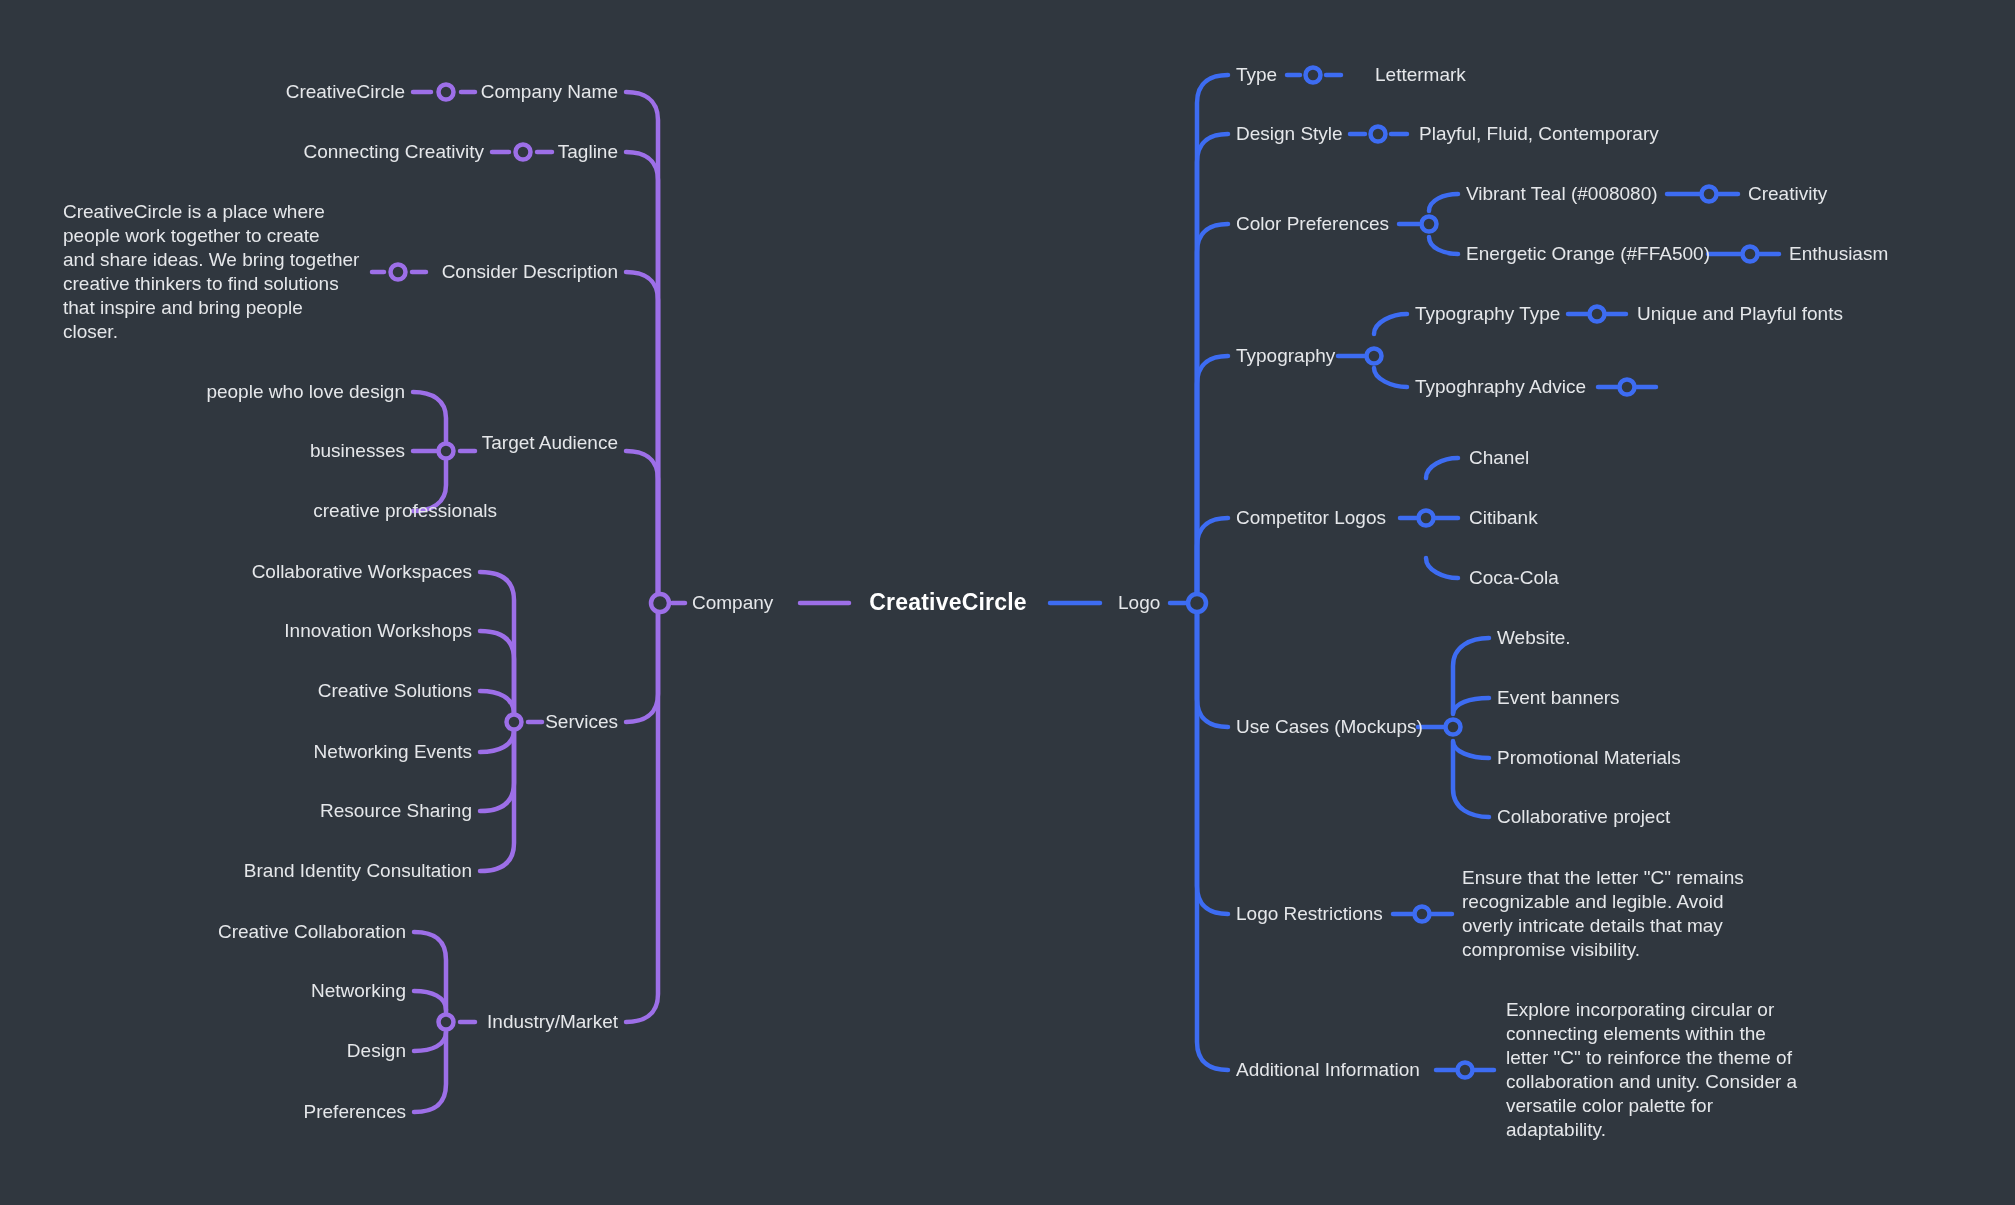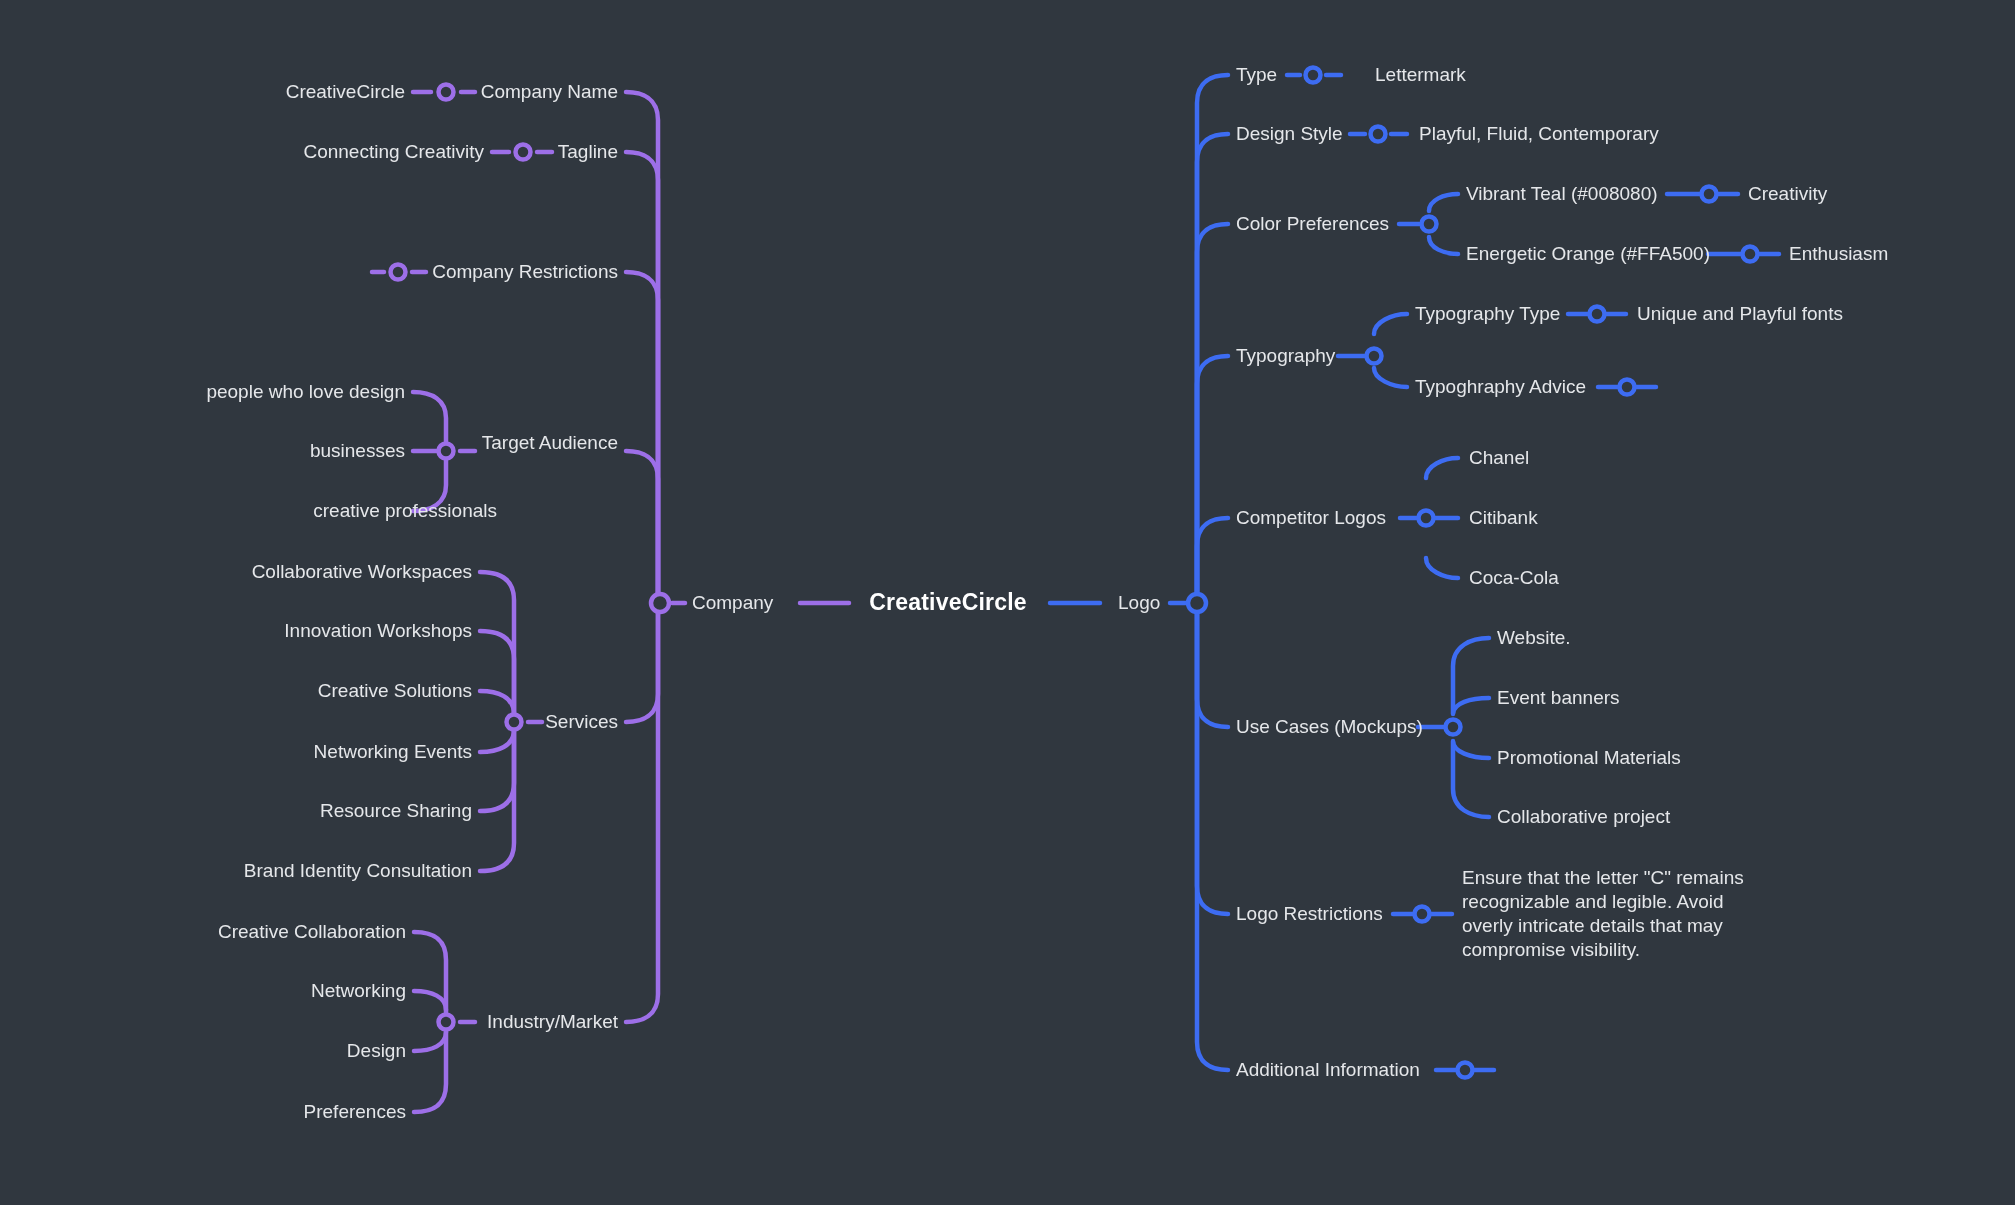--- a/index.html
+++ b/index.html
@@ -138,27 +138,33 @@
       <circle class="ring pb" cx="1197" cy="603" r="9"></circle>
     </g>
   </svg>
 
   <div class="t" style="left:692px;top:603px">Company</div>
   <div class="t root-label" style="left:948px;top:603px">CreativeCircle</div>
   <div class="t" style="left:1118px;top:603px">Logo</div>
 
   <div class="t r" style="right:1397px;top:92px">Company Name</div>
   <div class="t r" style="right:1397px;top:152px">Tagline</div>
-  <div class="t r" style="right:1397px;top:272px">Company Restrictions</div>
+  <div class="t r" style="right:1397px;top:272px">Consider Description</div>
   <div class="t r" style="right:1397px;top:443px">Target Audience</div>
   <div class="t r" style="right:1397px;top:722px">Services</div>
   <div class="t r" style="right:1397px;top:1022px">Industry/Market</div>
 
   <div class="t r" style="right:1610px;top:92px">CreativeCircle</div>
   <div class="t r" style="right:1531px;top:152px">Connecting Creativity</div>
+  <div class="t p" style="left:63px;top:272px">CreativeCircle is a place where
+people work together to create
+and share ideas. We bring together
+creative thinkers to find solutions
+that inspire and bring people
+closer.</div>
 
   <div class="t r" style="right:1610px;top:392px">people who love design</div>
   <div class="t r" style="right:1610px;top:451px">businesses</div>
   <div class="t r" style="right:1518px;top:511px">creative professionals</div>
 
   <div class="t r" style="right:1543px;top:572px">Collaborative Workspaces</div>
   <div class="t r" style="right:1543px;top:631px">Innovation Workshops</div>
   <div class="t r" style="right:1543px;top:691px">Creative Solutions</div>
   <div class="t r" style="right:1543px;top:752px">Networking Events</div>
   <div class="t r" style="right:1543px;top:811px">Resource Sharing</div>
@@ -196,14 +202,20 @@
 
   <div class="t" style="left:1497px;top:638px">Website.</div>
   <div class="t" style="left:1497px;top:698px">Event banners</div>
   <div class="t" style="left:1497px;top:758px">Promotional Materials</div>
   <div class="t" style="left:1497px;top:817px">Collaborative project</div>
 
   <div class="t p" style="left:1462px;top:914px">Ensure that the letter "C" remains
 recognizable and legible. Avoid
 overly intricate details that may
 compromise visibility.</div>
+  <div class="t p" style="left:1506px;top:1070px">Explore incorporating circular or
+connecting elements within the
+letter "C" to reinforce the theme of
+collaboration and unity. Consider a
+versatile color palette for
+adaptability.</div>
 
 </div>
 
 </body></html>

